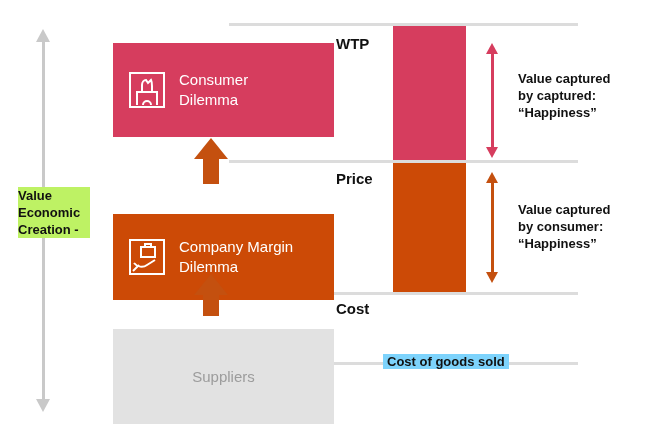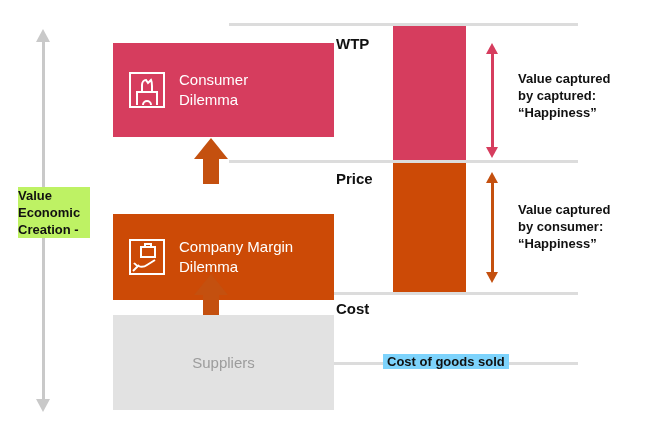--- a/index.html
+++ b/index.html
@@ -21,21 +21,21 @@
     position:absolute;left:18px;top:187px;width:72px;background:#bef264;z-index:3;
     font-size:13px;font-weight:700;line-height:17px;
   }
 
   
   .box{position:absolute;left:113px;width:221px;display:flex;align-items:center;}
   .box .icon{margin-left:15px;flex:0 0 auto;display:block;}
   .box .box-label{margin-left:13px;color:#fff;font-size:15px;line-height:20px;}
   #consumer-box{top:43px;height:94px;background:var(--pink,#D63D5E);}
   #company-box{top:183px;height:86px;background:var(--orange,#CC4A06);margin-top:31px;}
-  #suppliers-box{top:315px;height:95px;background:var(--suppliers-bg,#E2E2E2);justify-content:center;}
+  #suppliers-box{top:329px;height:95px;background:var(--suppliers-bg,#E2E2E2);justify-content:center;}
   #suppliers-box .box-label{margin:0;color:var(--suppliers-text,#9C9C9C);}
 
   
   .uparrow{position:absolute;left:194px;width:34px;}
   .uparrow .head{width:0;height:0;border-left:17px solid transparent;border-right:17px solid transparent;border-bottom:21px solid var(--arrow-orange,#C4500F);}
   .uparrow .stem{width:16px;margin:0 auto;background:var(--arrow-orange,#C4500F);}
   #uparrow-1{top:138px;} #uparrow-1 .stem{height:25px;}
   #uparrow-2{top:274px;} #uparrow-2 .stem{height:21px;}
 
   

